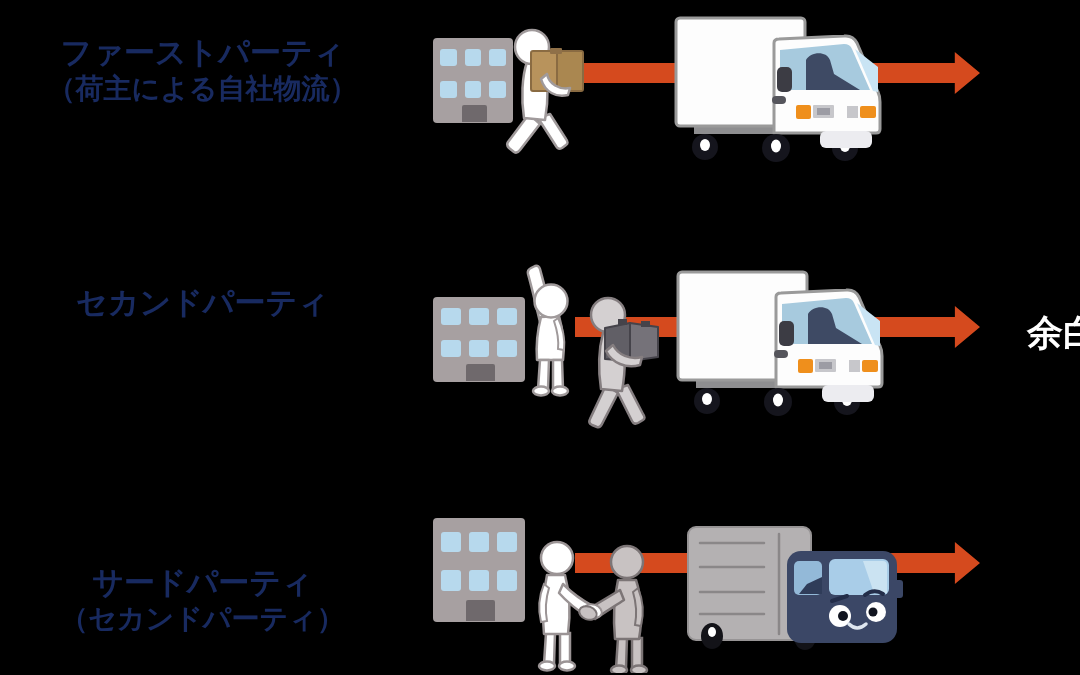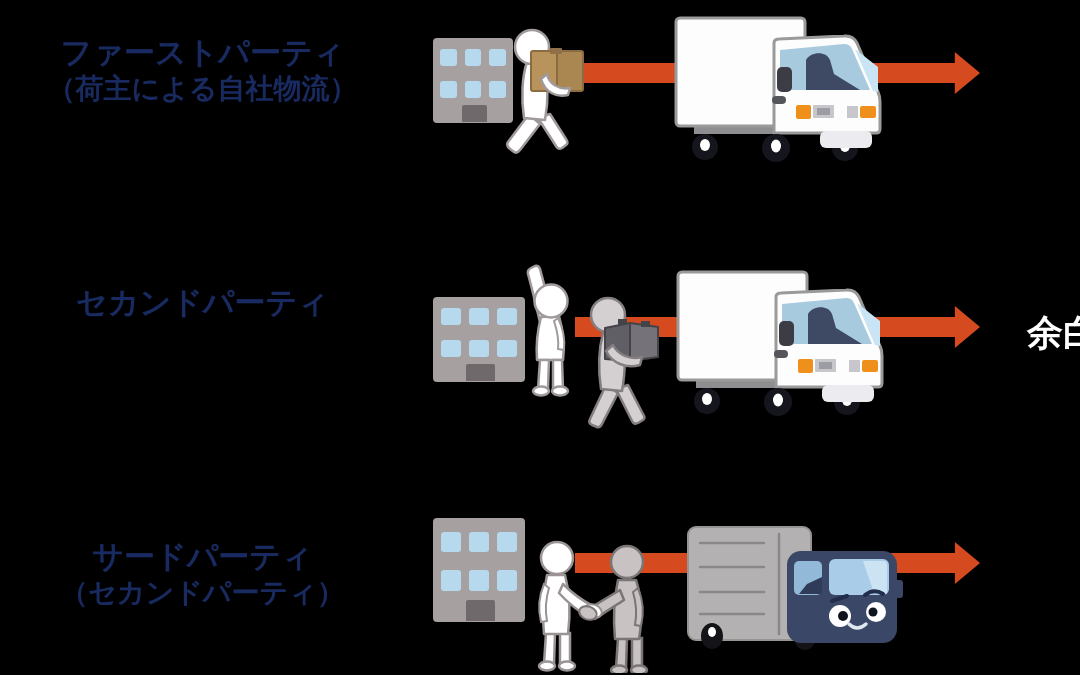--- a/index.html
+++ b/index.html
@@ -13,21 +13,21 @@
 
   
   .row-label{
     position:absolute;left:25px;width:355px;
     text-align:center;color:#182a60;font-weight:800;
   }
   .row-label .l1{display:block;font-size:31px;line-height:37px;white-space:nowrap;}
   .row-label .l2{display:block;font-size:28px;line-height:35px;white-space:nowrap;}
   #label1{top:34px;}
   #label2{top:284px;}
-  #label3{top:538px;}
+  #label3{top:564px;}
 
   
   .arrow{position:absolute;height:42px;background:#d54a1e;z-index:1;}
   #arrow1{left:560px;top:52px;width:420px;
     clip-path:polygon(0 26%,94% 26%,94% 0,100% 50%,94% 100%,94% 74%,0 74%);}
   #arrow2{left:575px;top:306px;width:405px;
     clip-path:polygon(0 26%,93.8% 26%,93.8% 0,100% 50%,93.8% 100%,93.8% 74%,0 74%);}
   #arrow3{left:575px;top:542px;width:405px;
     clip-path:polygon(0 26%,93.8% 26%,93.8% 0,100% 50%,93.8% 100%,93.8% 74%,0 74%);}
 

